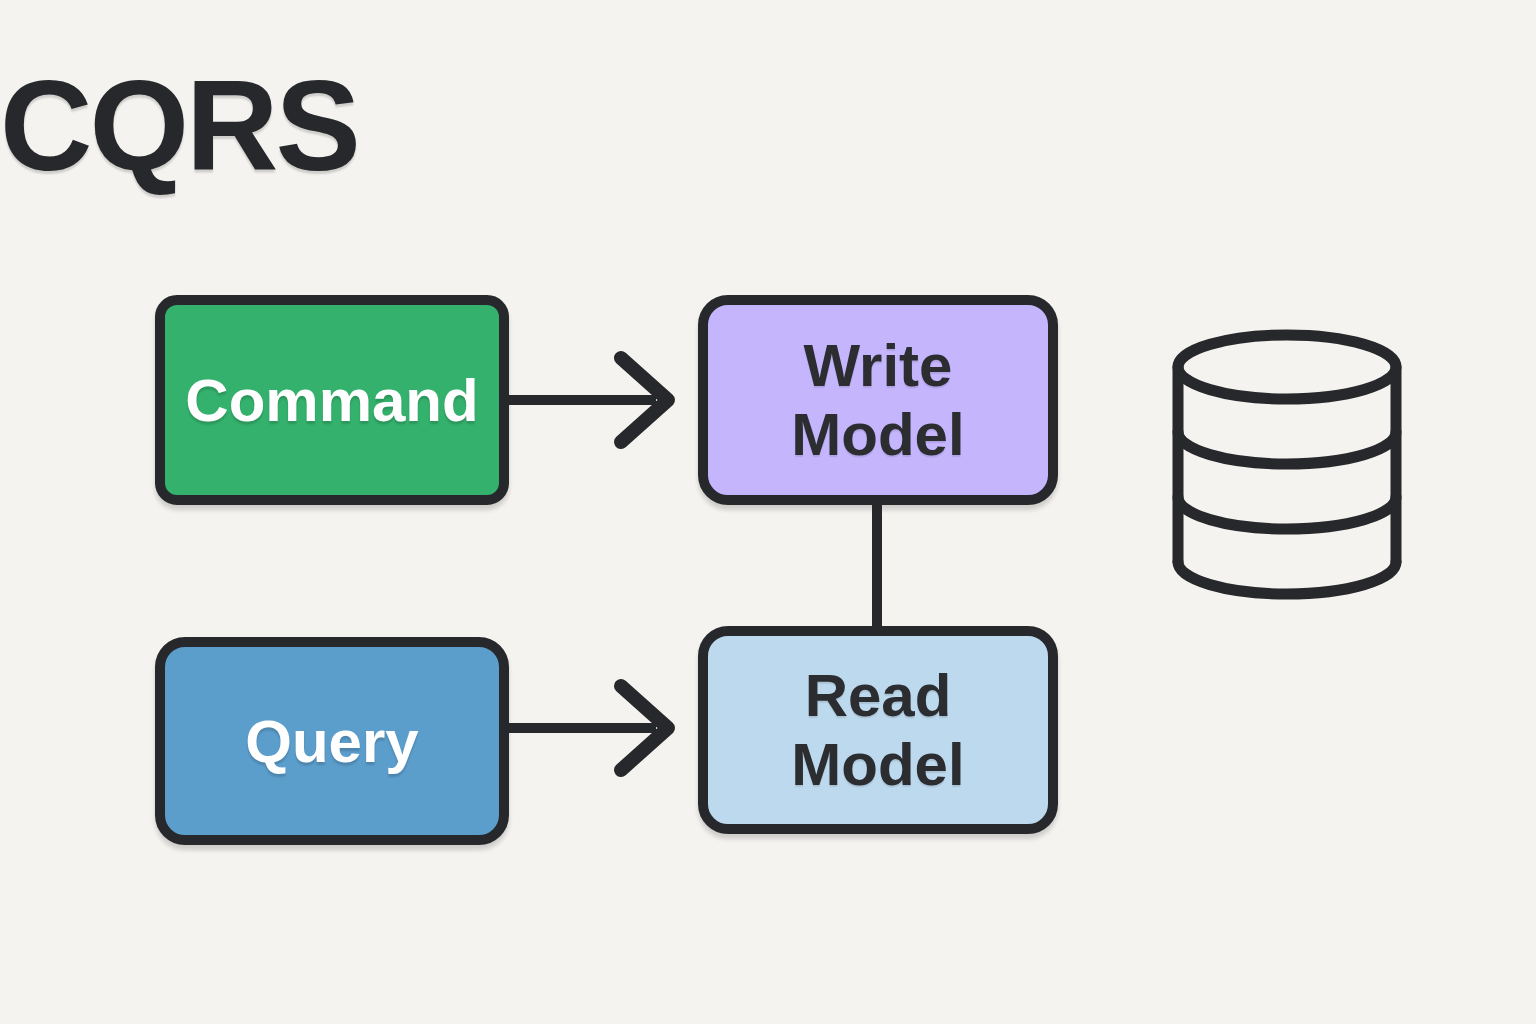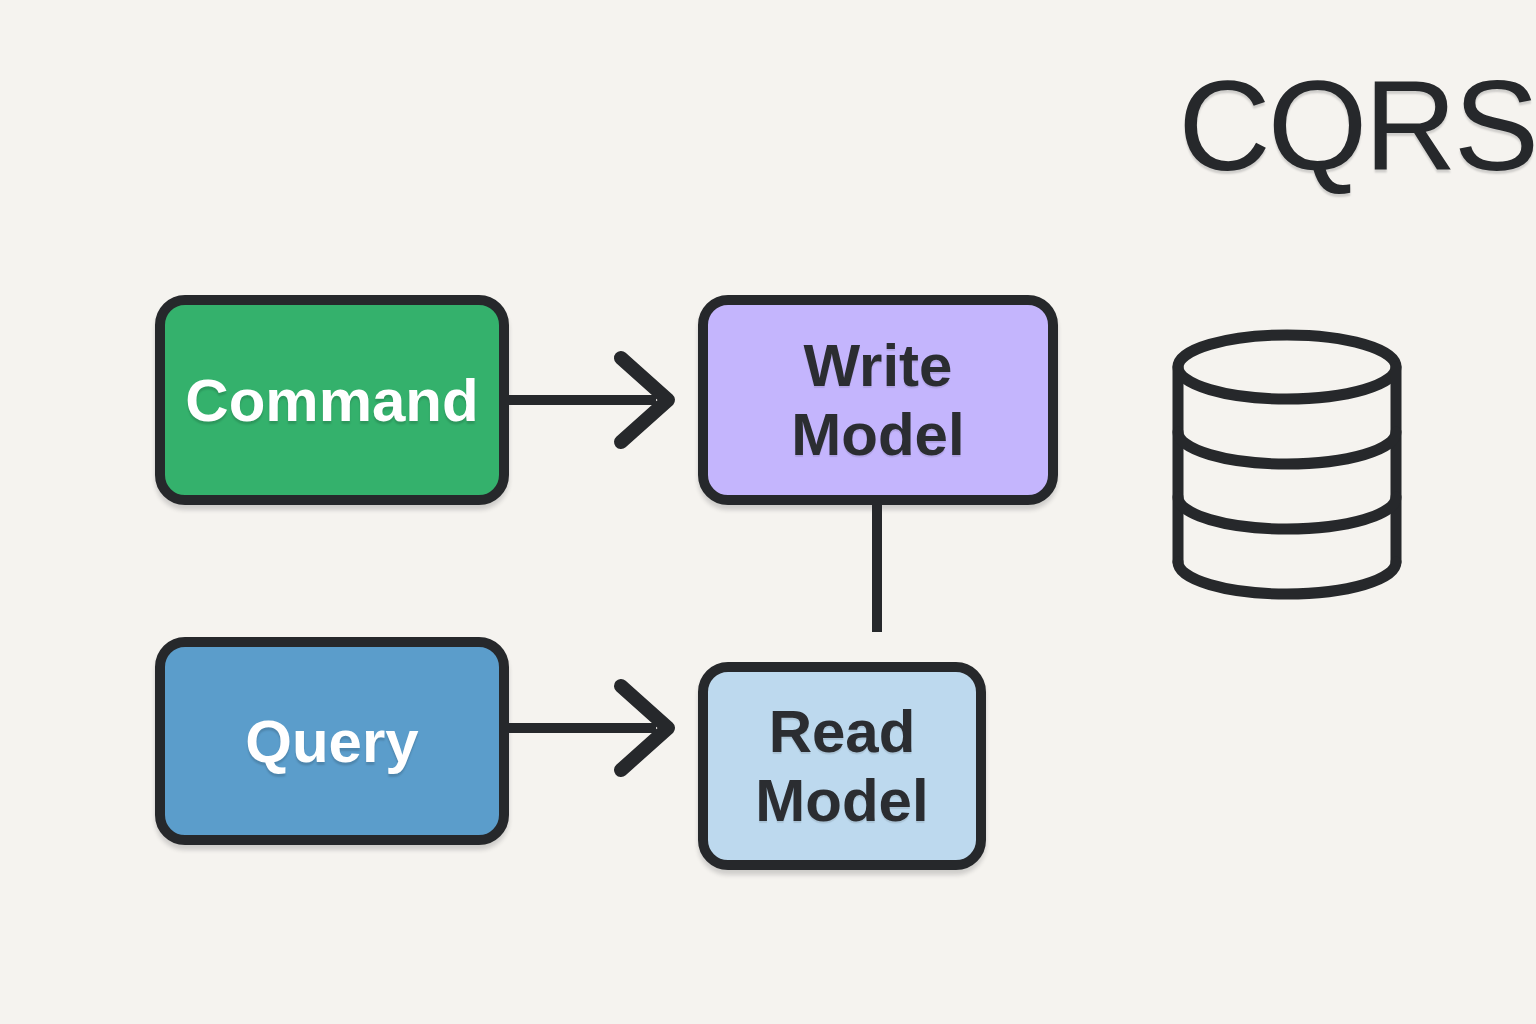--- a/index.html
+++ b/index.html
@@ -15,23 +15,23 @@
   }
   .canvas{
     position:relative;
     width:1536px;height:1024px;
     background:var(--bg);
   }
   .title{
     position:absolute;
     left:0;top:62px;
     width:1536px;
-    text-align:right;
+    text-align:left;
     font-size:128px;
-    font-weight:400;
+    font-weight:700;
     letter-spacing:-3px;
     color:var(--title);
     line-height:1;
     text-shadow:0 3px 2px rgba(38,40,43,0.18);
   }
   .node{
     position:absolute;
     border:10px solid var(--stroke);
     border-radius:30px;
     display:flex;
@@ -45,21 +45,21 @@
     font-weight:700;
     line-height:1.15;
     text-shadow:0 3px 2px rgba(0,0,0,0.15);
   }
   .node.dark-text .node-label{
     text-shadow:0 2px 1px rgba(0,0,0,0.10);
   }
   .node-command   {left:155px; top:295px; width:354px; height:210px;}
   .node-write     {left:698px; top:295px; width:360px; height:210px;}
   .node-query     {left:155px; top:626px; width:354px; height:208px;margin-top:11px;}
-  .node-read      {left:698px; top:626px; width:288px; height:208px;margin-top:36px;}
+  .node-read      {left:698px; top:626px; width:360px; height:208px;}
   .node-write .node-label,
   .node-read .node-label{max-width:300px;}
   .connectors{
     position:absolute;
     left:0;top:0;
     width:1536px;height:1024px;
     pointer-events:none;
   }
   .connectors .edge-line{
     stroke:var(--stroke);
@@ -85,21 +85,21 @@
     stroke-linecap:round;
   }
 </style>
 </head>
 <body>
 
 <div class="canvas">
 
   <h1 class="title">CQRS</h1>
 
-  <div class="node node-command" style="background: rgb(52, 177, 108); color: rgb(255, 255, 255);">
+  <div class="node node-command" style="background: rgb(52, 177, 108); color: rgb(255, 255, 255); border-radius: 22px;">
     <span class="node-label">Command</span>
   </div>
 
   <div class="node node-write dark-text" style="background: #c4b5fd; color: rgb(43, 45, 49);">
     <span class="node-label">Write Model</span>
   </div>
 
   <div class="node node-query" style="background: rgb(91, 157, 203); color: rgb(255, 255, 255);">
     <span class="node-label">Query</span>
   </div>

